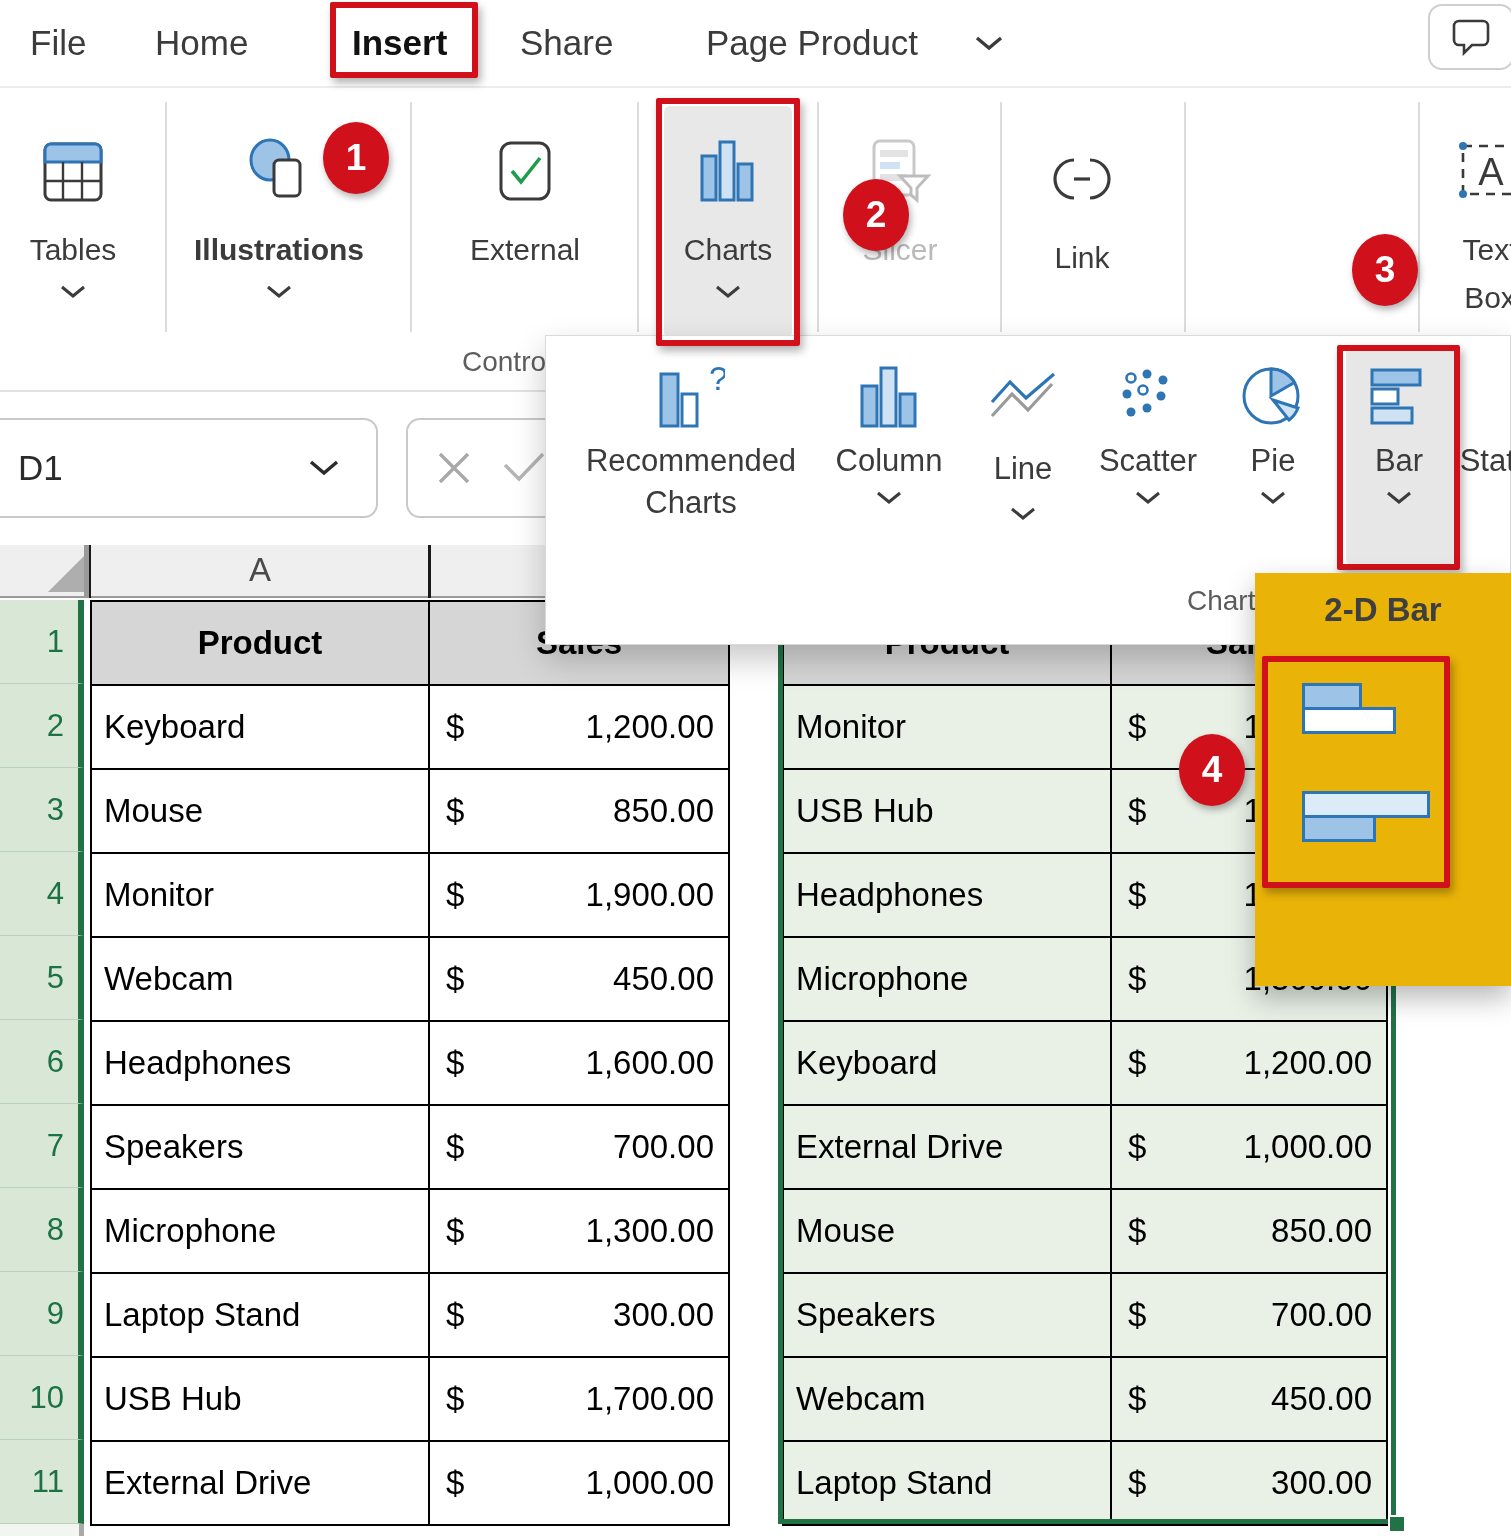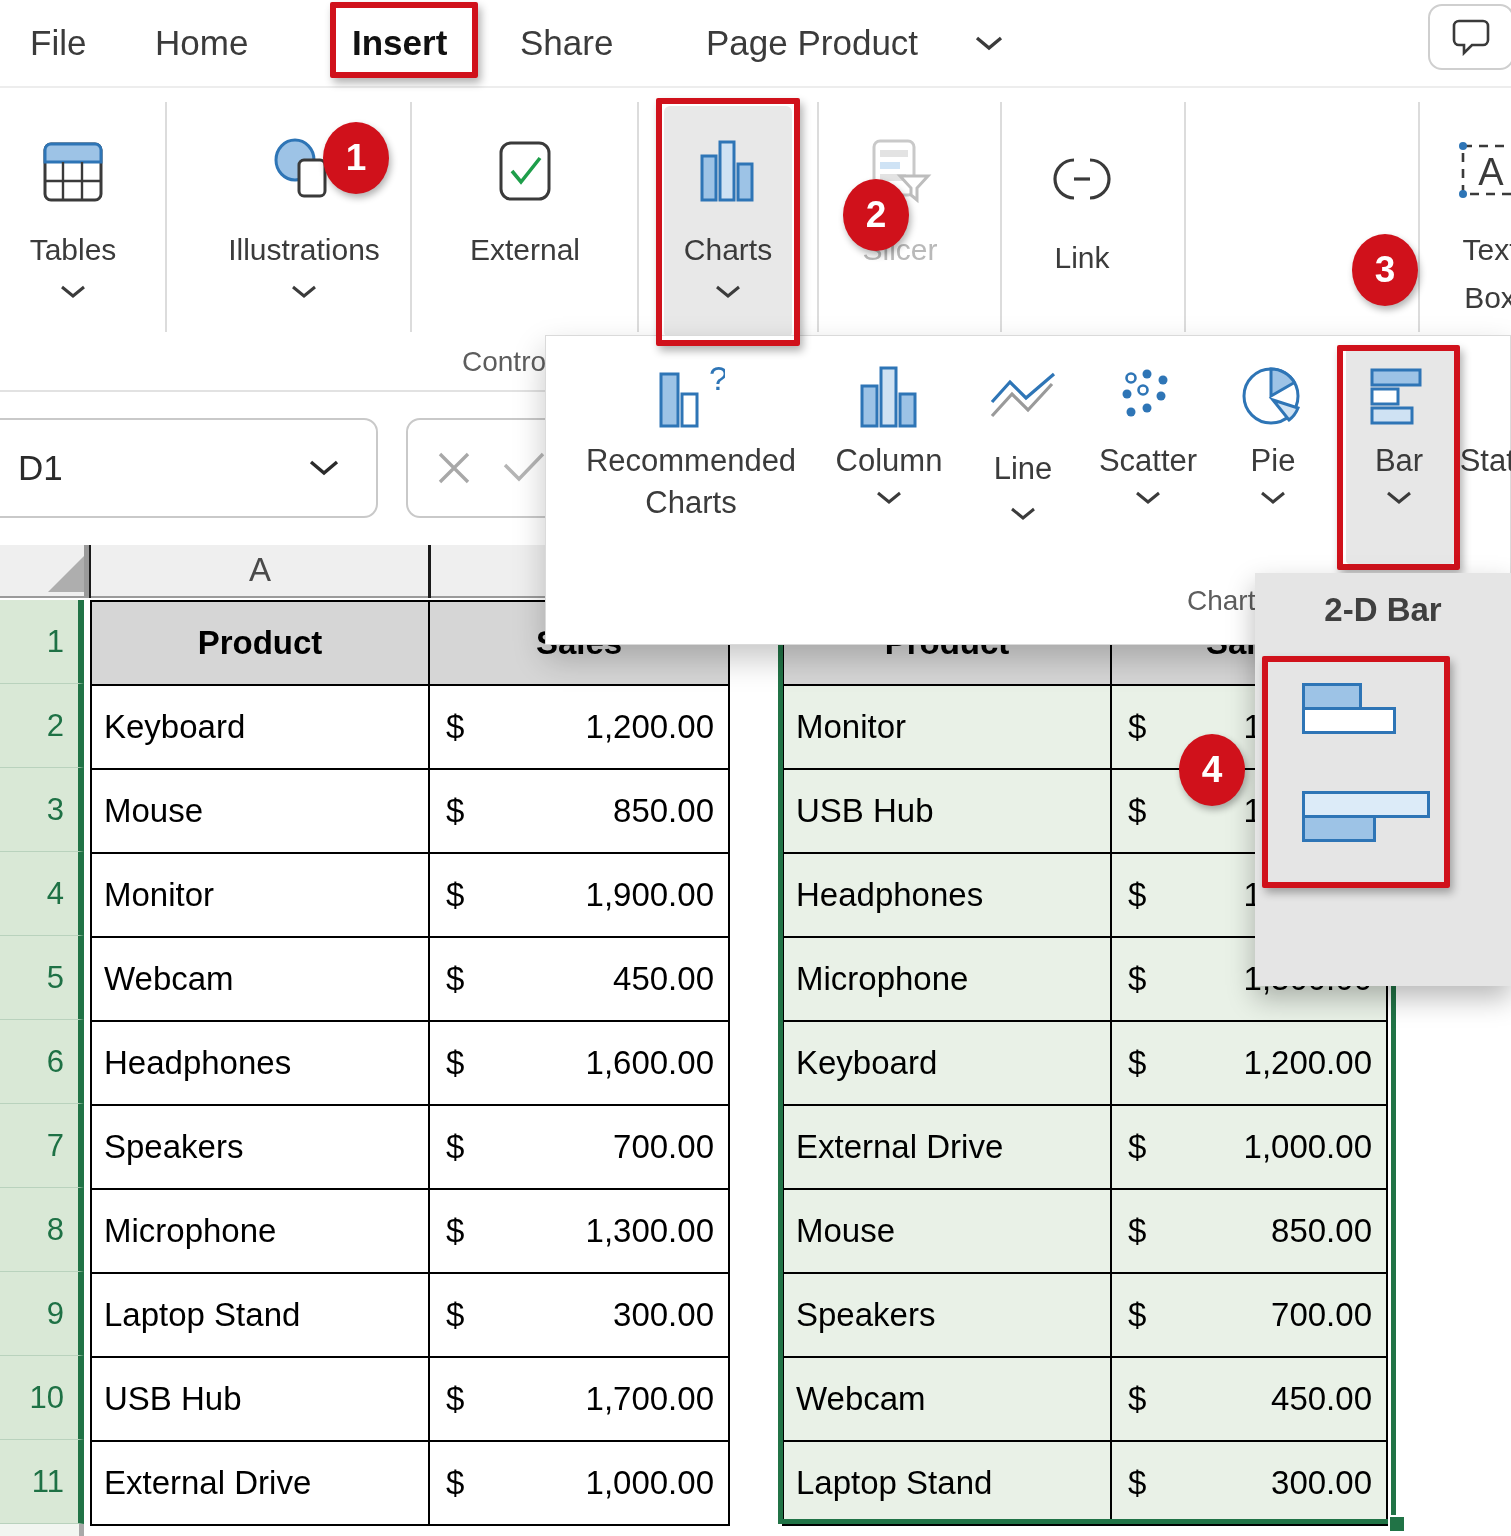--- a/index.html
+++ b/index.html
@@ -52,21 +52,21 @@
   .fill-handle { position:absolute; left:1388px; top:1515px; width:18px; height:18px; background:#217346; border:2px solid #fff; z-index:6; }
   
   .panel { position:absolute; left:545px; top:335px; width:966px; height:310px; background:#fff; border:1px solid #dadada; box-shadow:0 14px 30px rgba(0,0,0,.22); z-index:30; }
   .pitem { position:absolute; top:0; display:flex; flex-direction:column; align-items:center; }
   .picon { height:66px; margin-top:26px; display:flex; align-items:flex-end; justify-content:center; }
   .plabel { margin-top:12px; font-size:31px; color:#3b3b3b; line-height:42px; text-align:center; white-space:nowrap; }
   .pitem .chev { margin-top:8px; }
   .bar-hl { position:absolute; left:800px; top:12px; width:108px; height:216px; background:#e7e7e7; border-radius:4px; }
   .panel .grouplabel { left:641px; top:249px; }
   
-  .flyout { position:absolute; left:1255px; top:573px; width:256px; height:413px; background:#e5e5e5; box-shadow:0 12px 26px rgba(0,0,0,.28); z-index:40; }
+  .flyout { position:absolute; left:1255px; top:573px; width:256px; height:413px; background:#eab308; box-shadow:0 12px 26px rgba(0,0,0,.28); z-index:40; }
   .flytitle { position:absolute; left:0; top:18px; width:100%; text-align:center; font-size:33px; font-weight:600; color:#3f3f3f; }
   .bargroup { position:absolute; left:47px; }
   .hbar { border:3px solid #2e75b6; height:27px; }
   
   .redbox { position:absolute; border:6px solid #d0111b; box-shadow:3px 5px 8px rgba(0,0,0,.30); border-radius:2px; }
   .badge { position:absolute; width:66px; height:72px; border-radius:50%; background:#d0111b; color:#fff; font-size:37px; font-weight:bold; display:flex; align-items:center; justify-content:center; box-shadow:2px 4px 7px rgba(0,0,0,.3); z-index:50; }
   svg { display:block; }
 </style>
 </head>
 <body>
@@ -117,21 +117,21 @@
         </svg>
       </span>
       <span class="rlabel">Tables</span>
       <span class="chev">
         <svg width="26" height="15" viewBox="0 0 26 15">
             <path d="M2 3l11 9 11-9" fill="none" stroke="#3b3b3b" stroke-width="3"></path>
           </svg>
       </span>
     </div>
 
-    <div class="ritem" style="left:216px; width:176px;">
+    <div class="ritem" style="left:191px; width:176px;font-weight:bold;">
       <span class="ricon">
         <svg width="70" height="66" viewBox="0 0 70 66">
           <ellipse cx="26" cy="22" rx="19" ry="20" fill="#9dc3e6" stroke="#2e75b6" stroke-width="3"></ellipse>
           <rect x="30" y="22" width="26" height="36" rx="5" fill="#fff" stroke="#3a3a3a" stroke-width="3"></rect>
         </svg>
       </span>
       <span class="rlabel">Illustrations</span>
       <span class="chev">
         <svg width="26" height="15" viewBox="0 0 26 15">
             <path d="M2 3l11 9 11-9" fill="none" stroke="#3b3b3b" stroke-width="3"></path>

